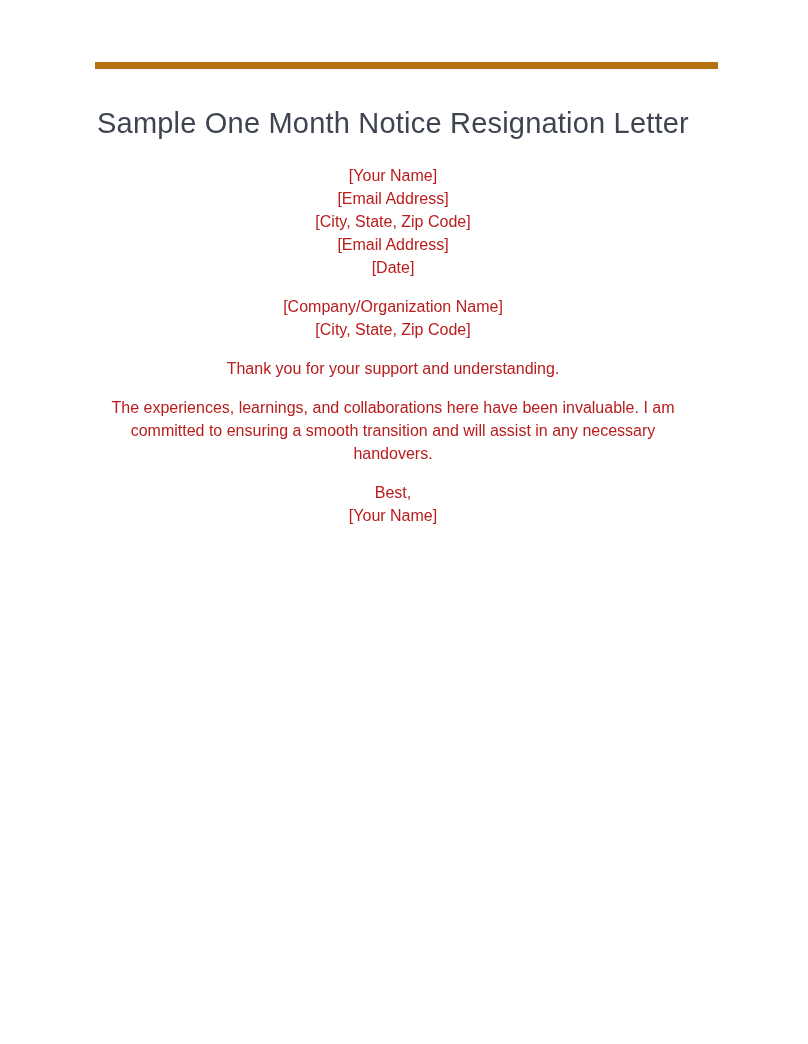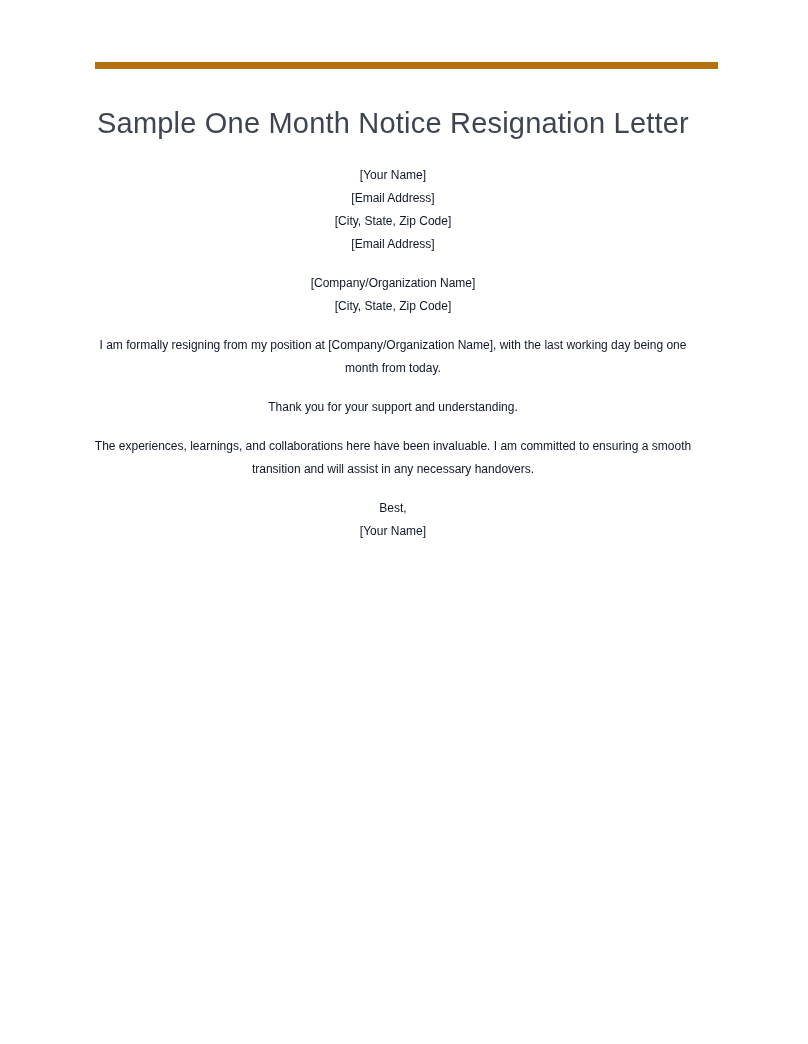--- a/index.html
+++ b/index.html
@@ -36,22 +36,22 @@
   h1.letter-title {
     font-size: 29px;
     font-weight: 400;
     line-height: 36px;
     color: #3E4551;
     letter-spacing: 0.2px;
     margin: 0 0 23px 0;
     white-space: nowrap;
   }
   .body-text {
-    color: #0f172a;
-    font-size: 12px;
+    color: #b91c1c;
+    font-size: 16px;
     line-height: 23px;
   }
   .block { margin: 0 0 16px 0; }
   .block:last-child { margin-bottom: 0; }
   .line { display: block; }
 </style>
 </head>
 <body>
 
 <div class="page">
@@ -62,29 +62,29 @@
 
     <h1 class="letter-title">Sample One Month Notice Resignation Letter</h1>
 
     <div class="body-text">
 
       <div class="block">
         <span class="line">[Your Name]</span>
         <span class="line">[Email Address]</span>
         <span class="line">[City, State, Zip Code]</span>
         <span class="line">[Email Address]</span>
+        <span class="line">[Date]</span>
       </div>
 
       <div class="block">
         <span class="line">[Company/Organization Name]</span>
         <span class="line">[City, State, Zip Code]</span>
       </div>
 
 
-      <p class="block">I am formally resigning from my position at [Company/Organization Name], with the last working day being one month from today.</p>
 
       <p class="block">Thank you for your support and understanding.</p>
 
       <p class="block">The experiences, learnings, and collaborations here have been invaluable. I am committed to ensuring a smooth transition and will assist in any necessary handovers.</p>
 
       <div class="block">
         <span class="line">Best,</span>
         <span class="line">[Your Name]</span>
       </div>
 

